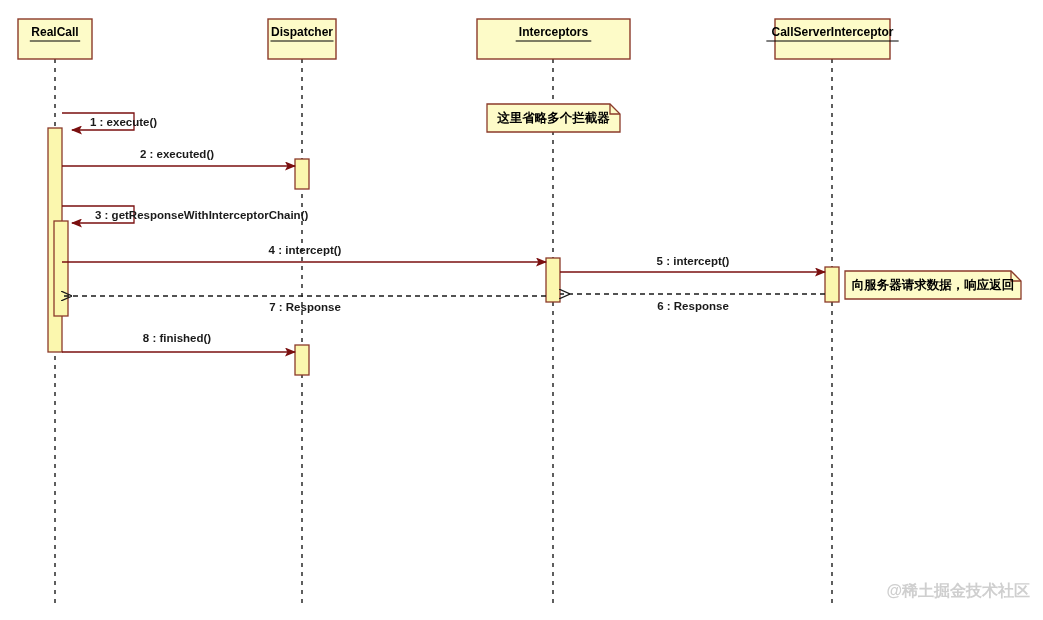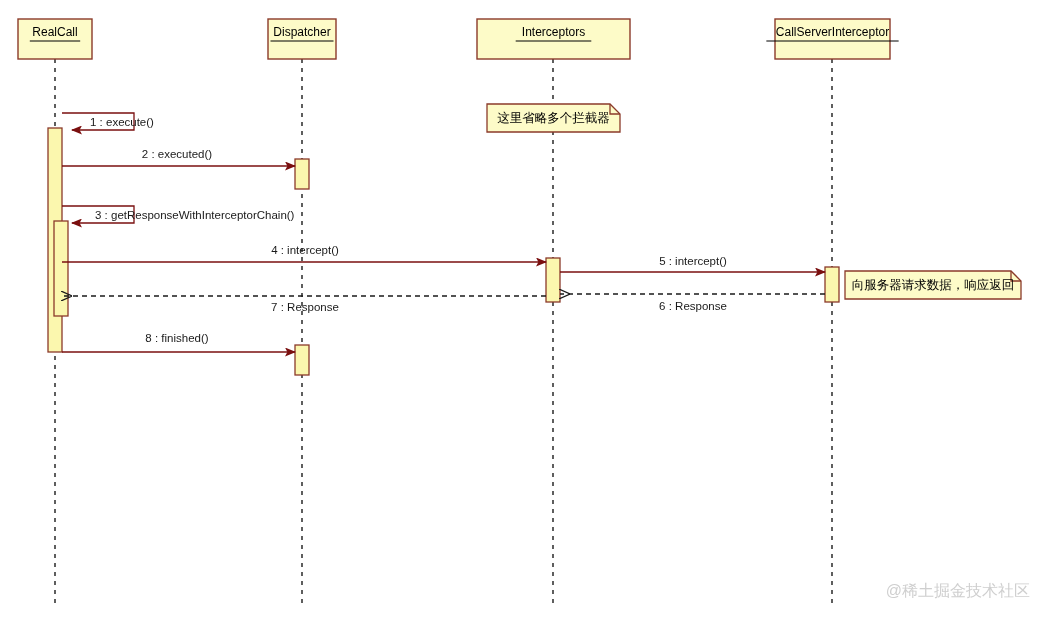--- a/index.html
+++ b/index.html
@@ -9,20 +9,21 @@
   }
   body {
     font-family: "Liberation Sans", "DejaVu Sans", sans-serif;
   }
   #diagram-root {
     position: relative;
     width: 1043px;
     height: 620px;
     background: #ffffff;
     overflow: hidden;
+    font-weight: bold;
   }
   #diagram-svg {
     position: absolute;
     top: 0;
     left: 0;
   }
   .lifeline-label {
     font-size: 12px;
     fill: #000000;
     text-anchor: middle;

